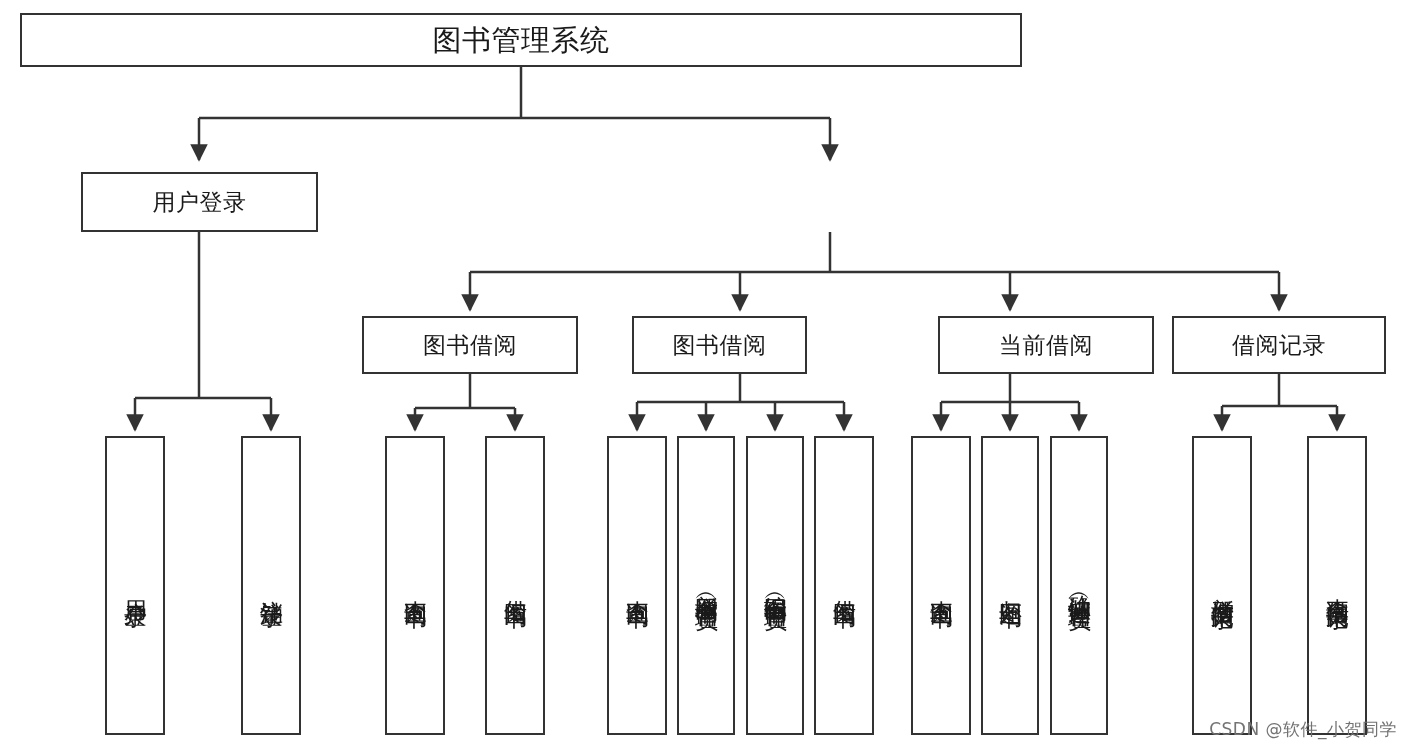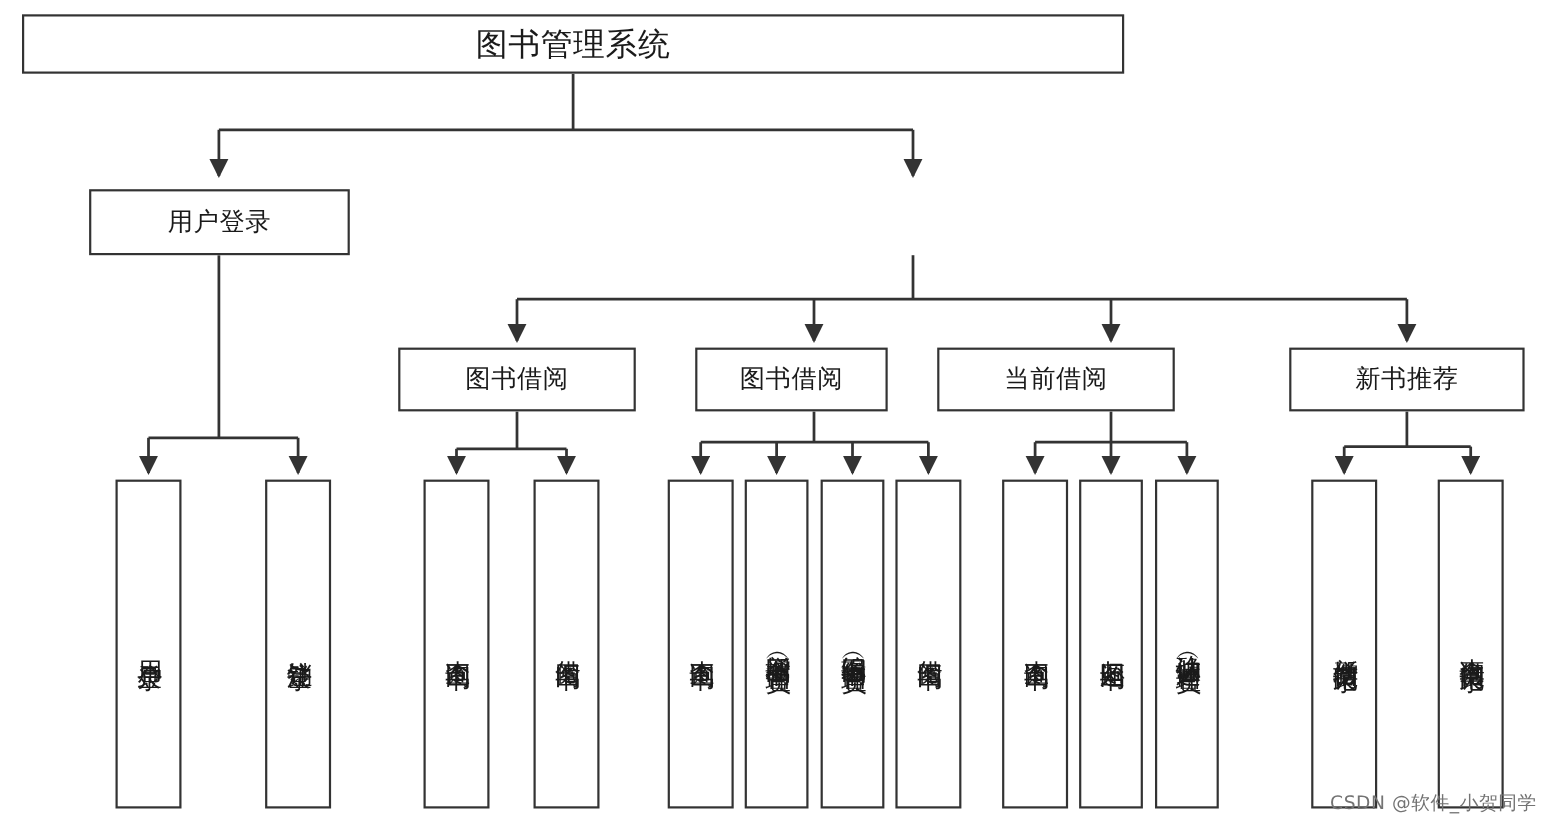--- a/index.html
+++ b/index.html
@@ -135,25 +135,25 @@
   <div class="node horiz" style="left:81px; top:172px; width:237px; height:60px;">
     <span class="label">用户登录</span>
   </div>
 
   <div class="node horiz" style="left:362px; top:316px; width:216px; height:58px;">
     <span class="label">图书借阅</span>
   </div>
   <div class="node horiz" style="left:632px; top:316px; width:175px; height:58px;">
     <span class="label">图书借阅</span>
   </div>
-  <div class="node horiz" style="left:852px; top:316px; width:216px; height:58px;">
+  <div class="node horiz" style="left:938px; top:316px; width:216px; height:58px;">
     <span class="label">当前借阅</span>
   </div>
   <div class="node horiz" style="left:1172px; top:316px; width:214px; height:58px;">
-    <span class="label">新书推荐</span>
+    <span class="label">借阅记录</span>
   </div>
 
   <div class="node vert" style="left:105px; top:436px; width:60px; height:299px;">
     <span class="label">用户登录</span>
   </div>
   <div class="node vert" style="left:241px; top:436px; width:60px; height:299px;">
     <span class="label">注销登录</span>
   </div>
 
   <div class="node vert" style="left:385px; top:436px; width:60px; height:299px;">

